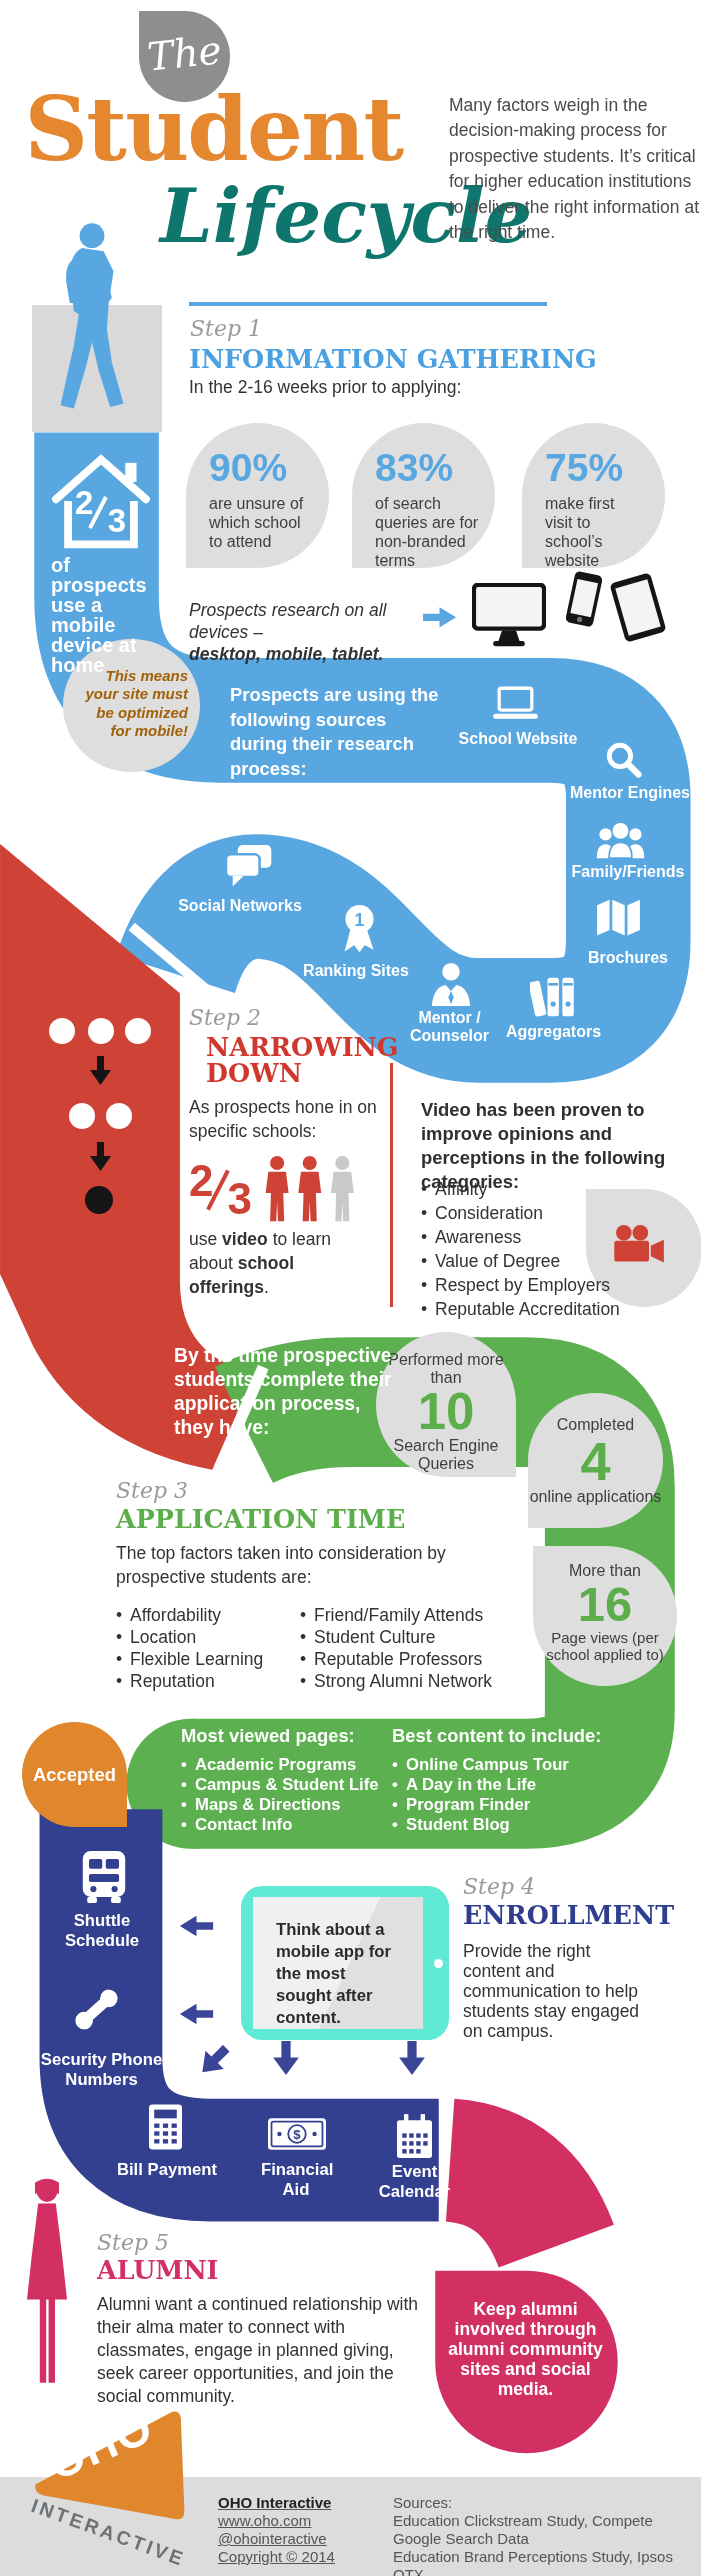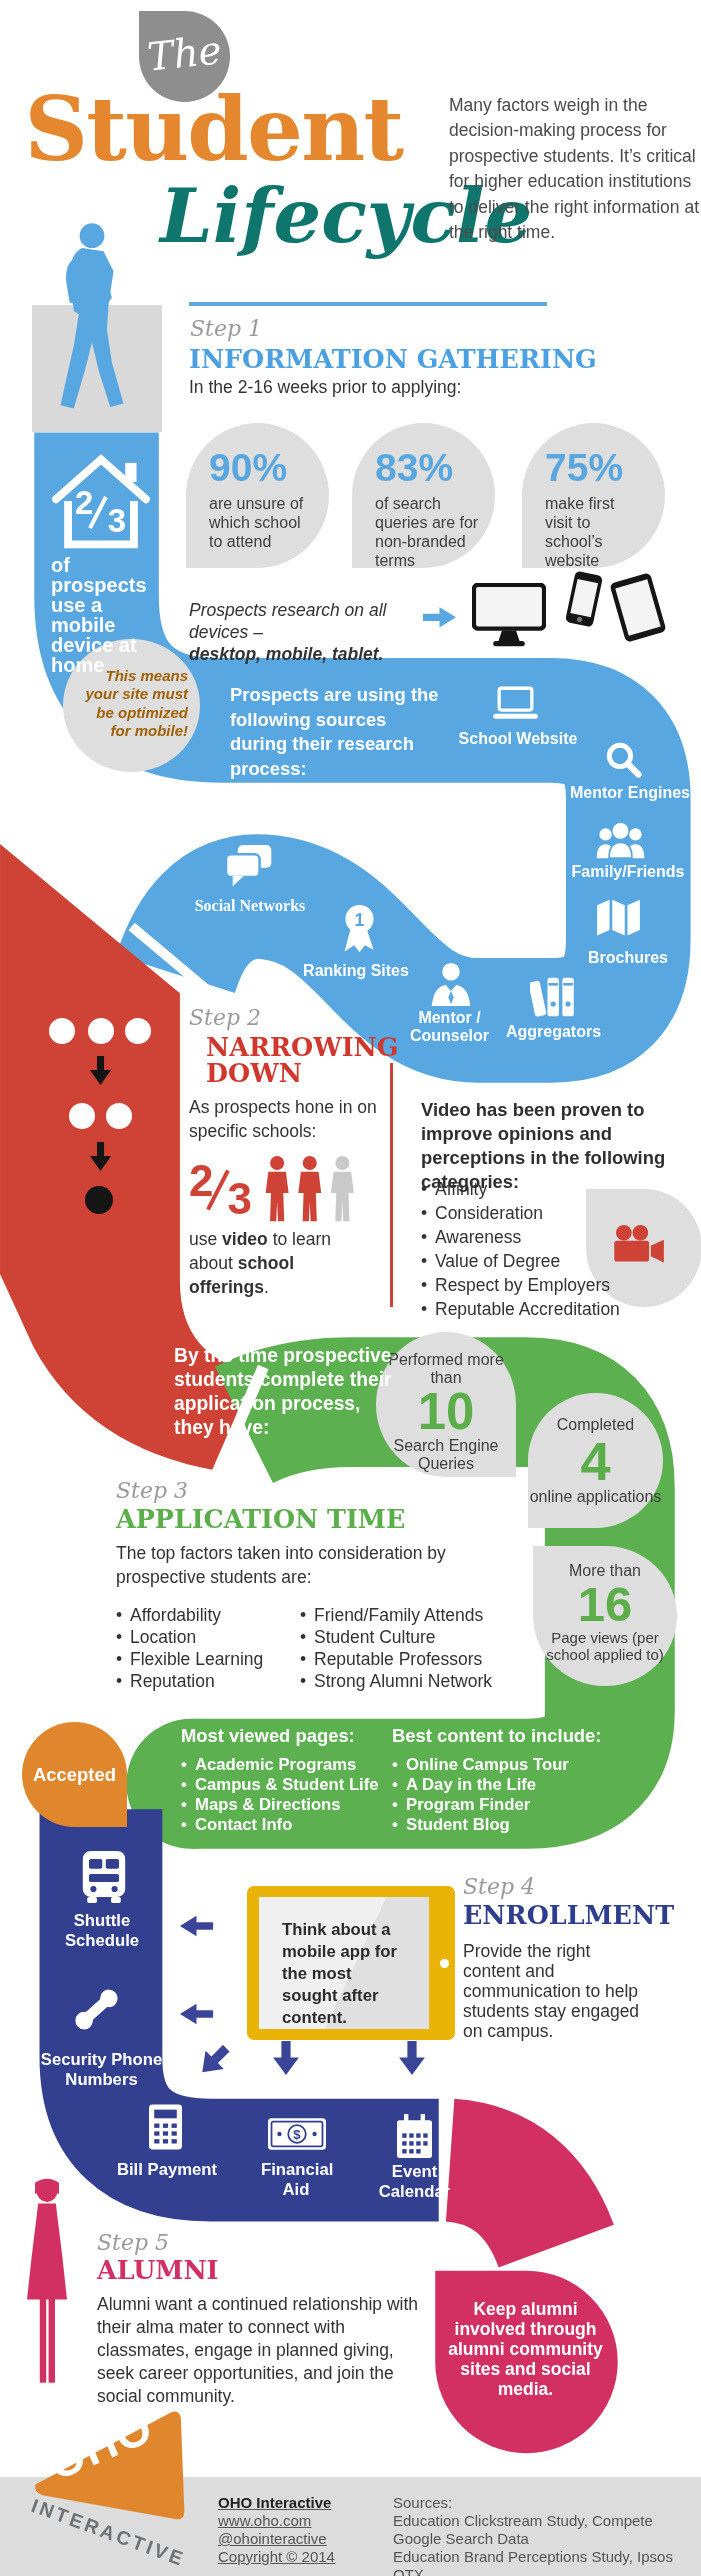--- a/index.html
+++ b/index.html
@@ -155,21 +155,21 @@
         <path d="M46 12 L64 4 V48 L46 56 Z"></path>
     </g>
   </svg>
   <div class="lbl z3" style="left:569px;top:949px;width:118px;">Brochures</div>
 
   <svg class="abs z3" style="left:226px;top:845px;" width="47" height="42" viewBox="0 0 56 50">
     <rect x="14" y="0" width="40" height="27" rx="6" fill="#fff"></rect>
     <rect x="0" y="11" width="40" height="27" rx="6" fill="#fff" stroke="#58a7e1" stroke-width="3"></rect>
     <path d="M8 37 L8 49 L21 37 Z" fill="#fff"></path>
   </svg>
-  <div class="lbl z3" style="left:182px;top:897px;width:136px;font-family:Liberation Serif, serif;">Social Networks</div>
+  <div class="lbl z3" style="left:172px;top:897px;width:136px;">Social Networks</div>
 
   <svg class="abs z3" style="left:340px;top:904px;" width="39" height="51" viewBox="0 0 44 58">
     <path d="M12 28 L5 54 L16 47 L22 55 L27 30 Z" fill="#fff"></path>
     <path d="M30 28 L38 52 L28 47 L22 55 L18 32 Z" fill="#fff"></path>
     <circle cx="22" cy="17" r="16" fill="#fff"></circle>
     <text x="22" y="25" text-anchor="middle" font-size="20" font-weight="bold" fill="#58a7e1" font-family="Liberation Sans,sans-serif">1</text>
   </svg>
   <div class="lbl z3" style="left:290px;top:962px;width:132px;">Ranking Sites</div>
 
   <svg class="abs z3" style="left:430px;top:962px;" width="42" height="44" viewBox="0 0 48 50">
@@ -323,21 +323,21 @@
 
   <svg class="abs z3" style="left:72px;top:1985px;" width="49" height="49" viewBox="0 0 56 56">
     <g transform="rotate(-42 28 28)" fill="#fff">
       <rect x="2" y="22" width="52" height="12" rx="6"></rect>
       <circle cx="9" cy="28" r="10"></circle>
         <circle cx="47" cy="28" r="10"></circle>
     </g>
   </svg>
   <div class="lbl z3" style="left:33px;top:2050px;width:137px;font-size:16.7px;line-height:20px;">Security Phone Numbers</div>
 
-  <div class="abs z3" style="left:247px;top:1886px;width:208px;height:154px;background:#eab308;border-radius:7px;">
+  <div class="abs z3" style="left:241px;top:1886px;width:208px;height:154px;background:#5eead4;border-radius:21px;">
     <div style="position:absolute;left:12.3px;top:11.4px;width:170px;height:132px;background:linear-gradient(115deg,#f0f0f0 55%,#e0e0e0 55%);"></div>
     <div style="position:absolute;right:6.1px;top:73px;width:8.8px;height:8.8px;border-radius:50%;background:#fff;"></div>
     <div style="position:absolute;left:35px;top:33px;width:123px;font-size:16.7px;line-height:22px;font-weight:bold;color:#2b2b2b;">Think about a mobile app for the most sought after content.</div>
   </div>
   <svg class="abs z3" style="left:179px;top:1914px;" width="35" height="24" viewBox="0 0 36 26">
     <path d="M36 9 H18 V2 L0 13 L18 24 V17 H36 Z" fill="#3a4597"></path>
   </svg>
   <svg class="abs z3" style="left:179px;top:2002px;" width="35" height="24" viewBox="0 0 36 26">
     <path d="M36 9 H18 V2 L0 13 L18 24 V17 H36 Z" fill="#3a4597"></path>
   </svg>

